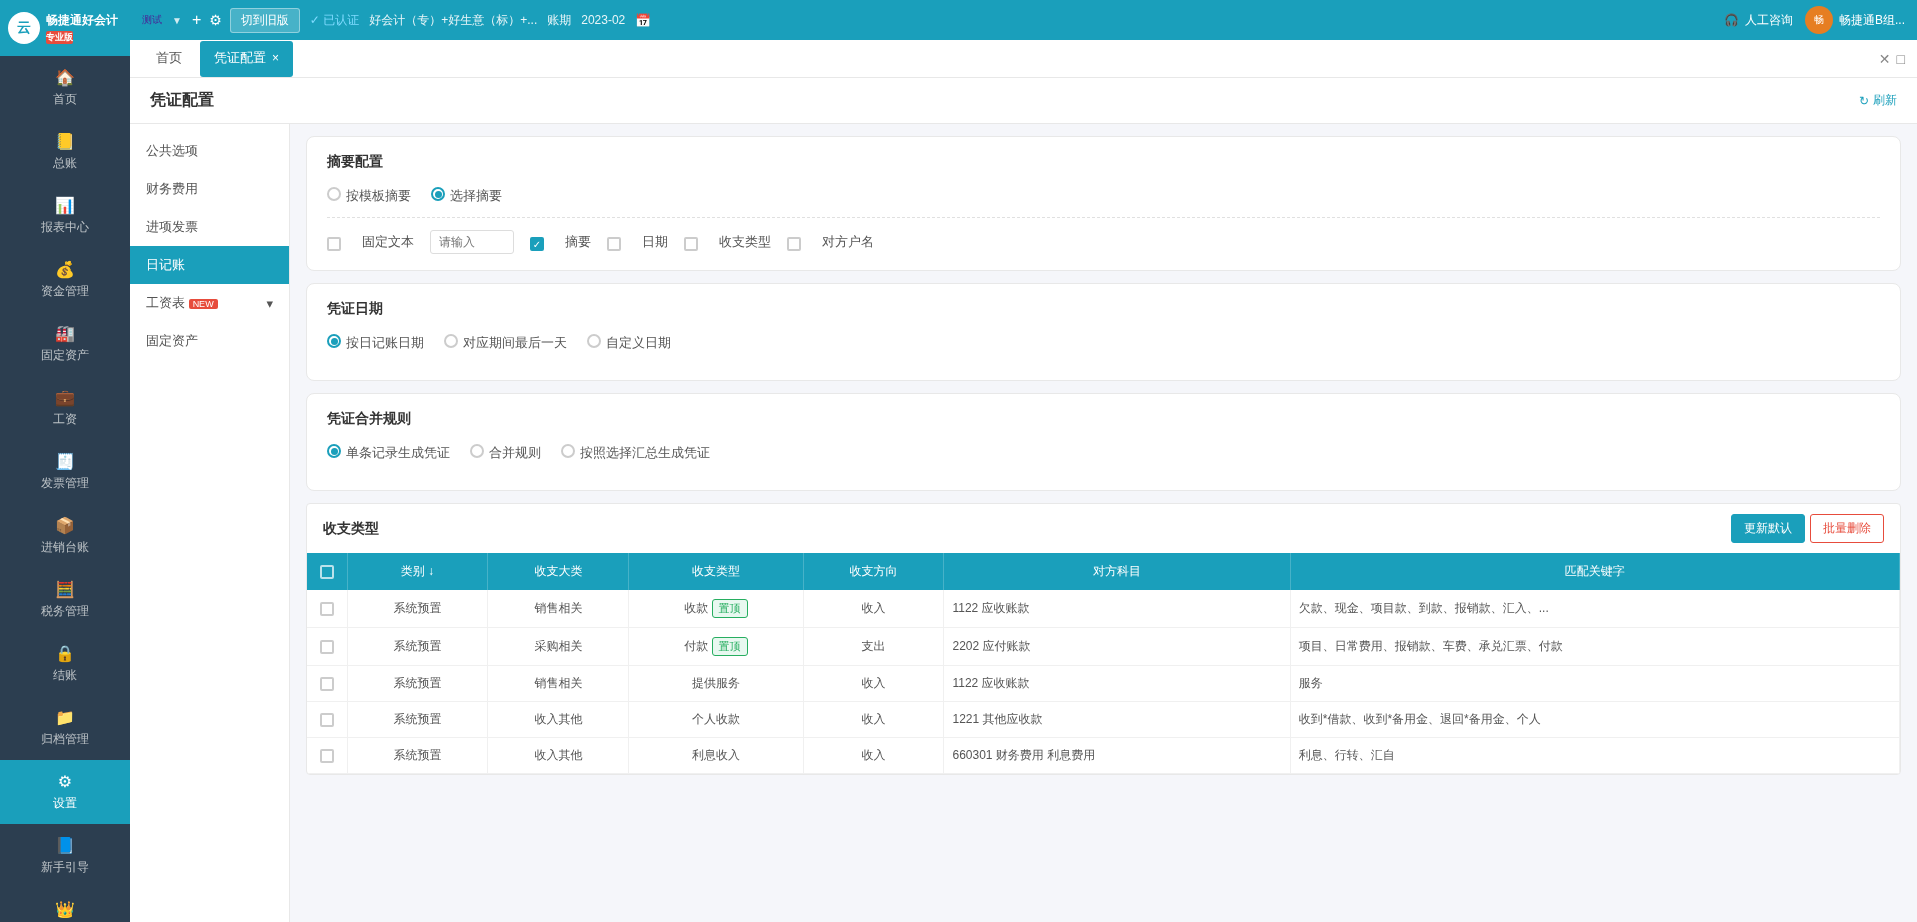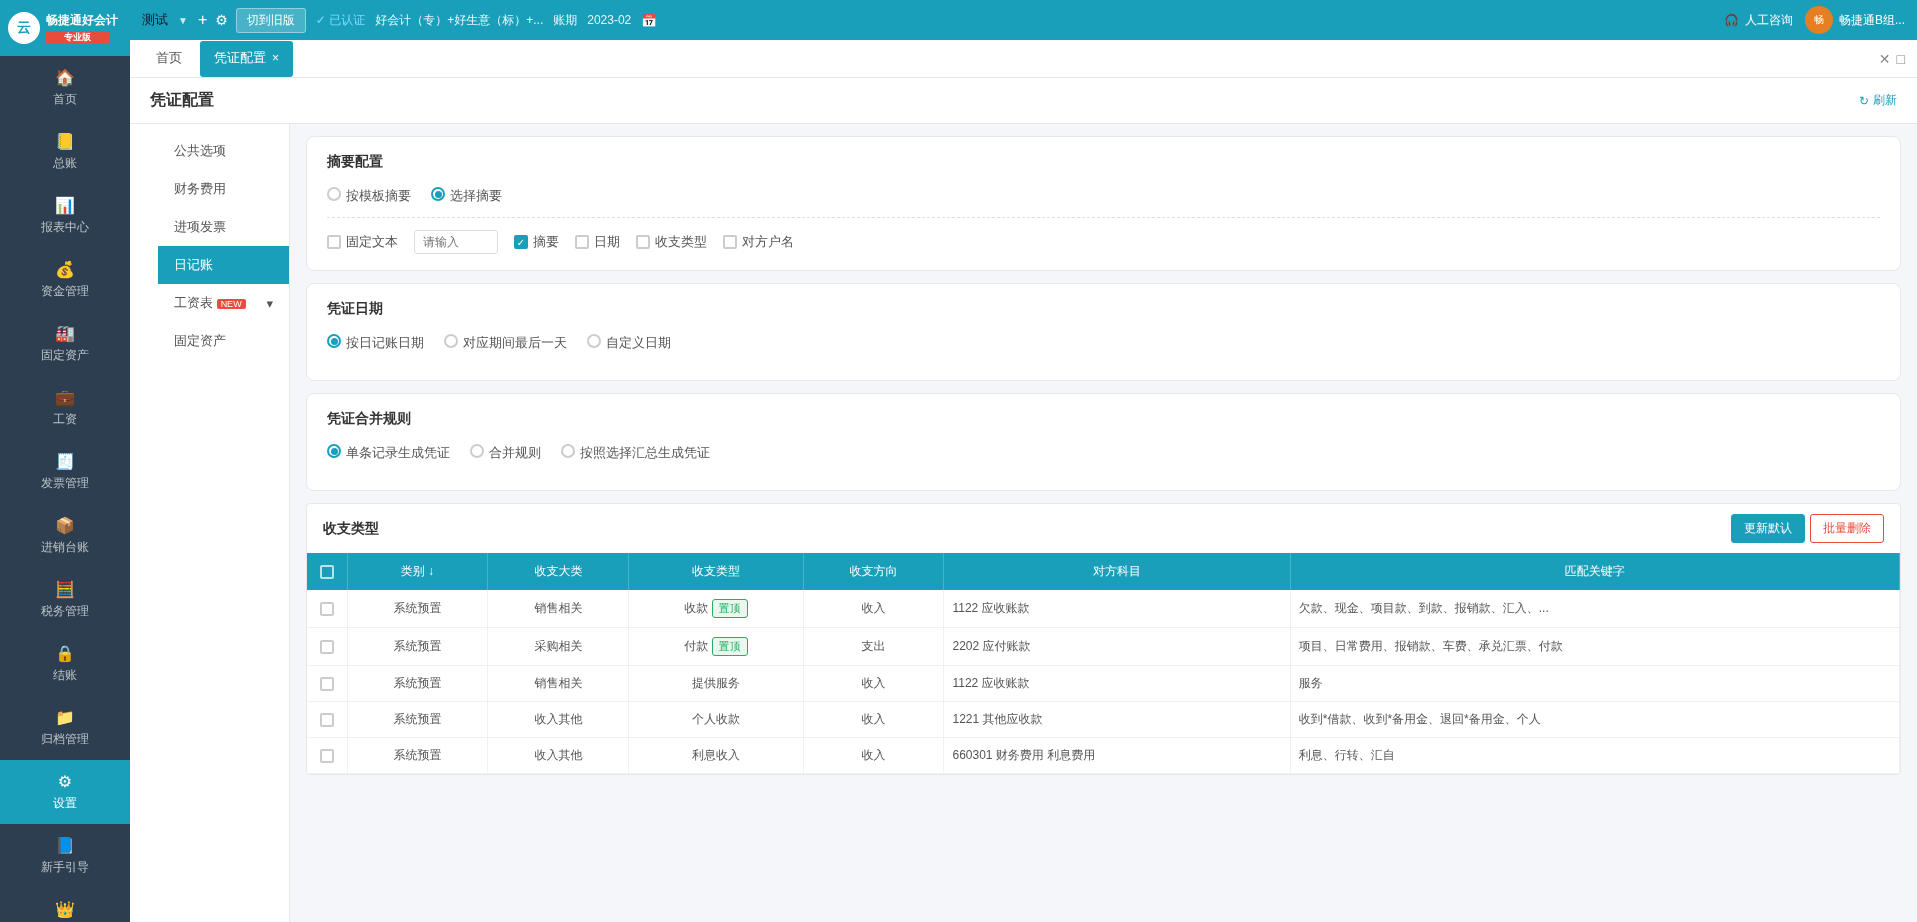--- a/index.html
+++ b/index.html
@@ -31,21 +31,21 @@
       background: white;
       border-radius: 50%;
       display: flex;
       align-items: center;
       justify-content: center;
       color: #1a9fbb;
       font-size: 14px;
       font-weight: bold;
       flex-shrink: 0;
     }
-    .sidebar-logo-sub { font-size: 9px; background: #e74c3c; color: white; padding: 0 18px; border-radius: 2px; margin-top: 2px; display: inline-block; }
+    .sidebar-logo-sub { font-size: 9px; background: #e74c3c; color: white; padding: 0 0; border-radius: 2px; margin-top: 2px; display: inline-block; }
     .sidebar-item {
       display: flex;
       flex-direction: column;
       align-items: center;
       padding: 12px 8px;
       color: #bdc3c7;
       cursor: pointer;
       font-size: 12px;
       gap: 4px;
       transition: background 0.2s;
@@ -65,21 +65,21 @@
     .topbar {
       background: #1a9fbb;
       height: 40px;
       display: flex;
       align-items: center;
       padding: 0 12px;
       gap: 10px;
       color: white;
       flex-shrink: 0;
     }
-    .topbar-title { font-size: 13px; color: #0f172a; }
+    .topbar-title { font-size: 10px; color: #4c1d95; }
     .topbar-arrow { font-size: 10px; color: rgba(255,255,255,0.8); cursor: pointer; }
     .topbar-actions { display: flex; align-items: center; gap: 8px; }
     .topbar-btn {
       background: rgba(255,255,255,0.2);
       border: 1px solid rgba(255,255,255,0.4);
       color: white;
       padding: 3px 10px;
       border-radius: 3px;
       font-size: 12px;
       cursor: pointer;
@@ -153,21 +153,20 @@
       background: white;
       border-right: 1px solid #e8e8e8;
       padding: 8px 0;
       flex-shrink: 0;
     }
     .left-nav-item {
       padding: 10px 16px;
       font-size: 13px;
       color: #555;
       cursor: pointer;
-      margin-left: 28px;
     }
     .left-nav-item.active { background: #1a9fbb; color: white; }
     .left-nav-item.has-sub { display: flex; align-items: center; justify-content: space-between; }
     .new-badge { background: #e74c3c; color: white; font-size: 9px; padding: 0 4px; border-radius: 2px; }
 
     .right-content {
       flex: 1;
       overflow-y: auto;
       padding: 0;
     }
@@ -192,21 +191,21 @@
     .radio-item { display: flex; gap: 5px; color: #555; font-size: 13px; cursor: pointer; }
     .radio-circle {
       width: 14px; height: 14px; border-radius: 50%; border: 2px solid #ccc;
       display: flex; align-items: center; justify-content: center;
     }
     .radio-circle.checked { border-color: #1a9fbb; }
     .radio-circle.checked::after { content: ''; width: 7px; height: 7px; border-radius: 50%; background: #1a9fbb; }
 
     
     .checkbox-row { display: flex; align-items: center; gap: 16px; margin-top: 10px; }
-    .checkbox-item { display: flex; align-items: center; gap: 5px; font-size: 13px; color: #555; cursor: pointer; }
+    .checkbox-item { display: flex; align-items: flex-end; gap: 21px; font-size: 13px; color: #555; cursor: pointer; }
     .cb-box {
       width: 14px; height: 14px; border: 2px solid #ccc; border-radius: 2px;
       display: flex; align-items: center; justify-content: center;
     }
     .cb-box.checked { background: #1a9fbb; border-color: #1a9fbb; color: white; font-size: 10px; }
     .text-input {
       border: 1px solid #ddd;
       border-radius: 3px;
       padding: 4px 8px;
       font-size: 12px;

